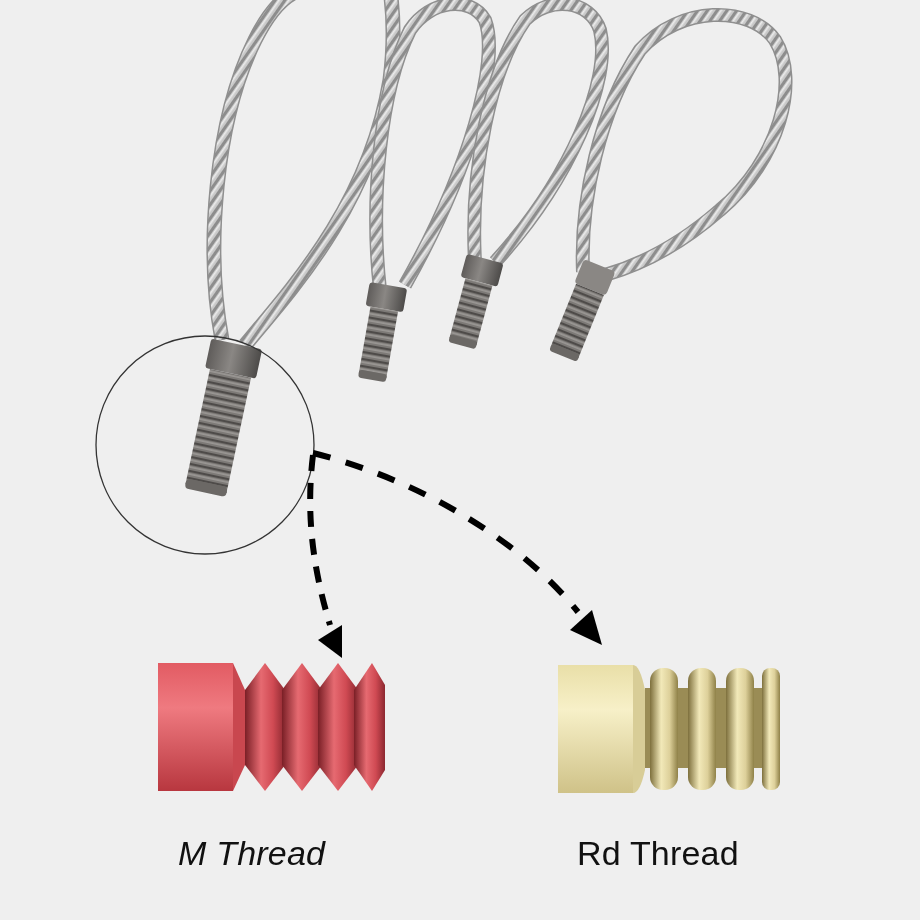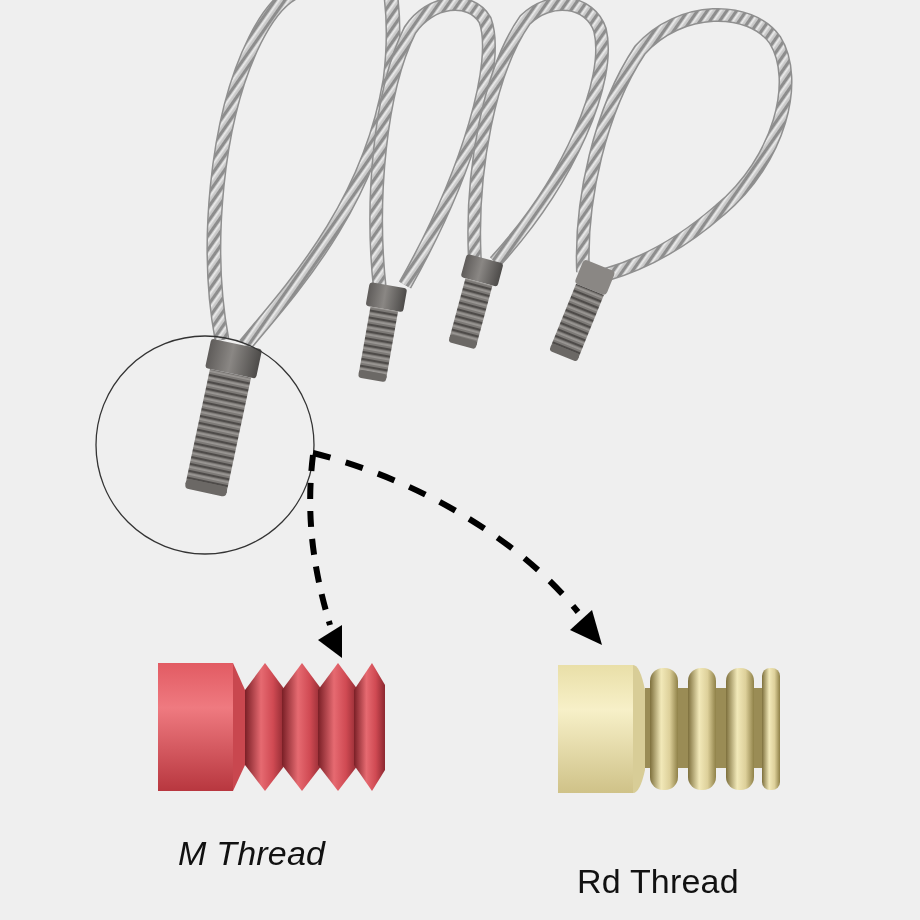--- a/index.html
+++ b/index.html
@@ -1,20 +1,20 @@
 <!DOCTYPE html>
 <html><head>
 <meta charset="utf-8">
 <style>
   html, body { margin:0; padding:0; }
   body { width:920px; height:920px; background:#efefef; position:relative; overflow:hidden; font-family:"Liberation Sans", sans-serif; }
   .stage { position:absolute; left:0; top:0; width:920px; height:920px; }
   .label { position:absolute; font-size:34px; color:#111; letter-spacing:0.2px; white-space:nowrap; }
   .label-m { left:178px; top:834px;font-style:italic; }
-  .label-rd { left:577px; top:862px; }
+  .label-rd { left:577px; top:834px; }
 </style>
 </head>
 <body>
 
 <svg class="stage" width="920" height="920" viewBox="0 0 920 920" xmlns="http://www.w3.org/2000/svg">
   <defs>
     <pattern id="strand" patternUnits="userSpaceOnUse" width="8" height="8" patternTransform="rotate(35)">
       <rect width="8" height="8" fill="#c9c9c9"></rect>
       <rect width="3" height="8" fill="#8d8d8d"></rect>
       <rect x="4" width="1.5" height="8" fill="#ececec"></rect>

